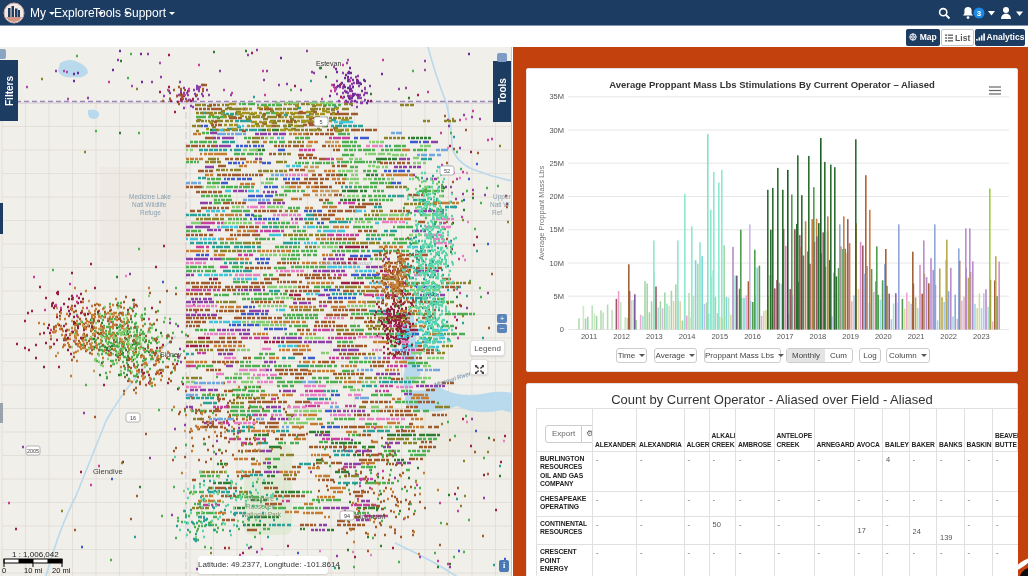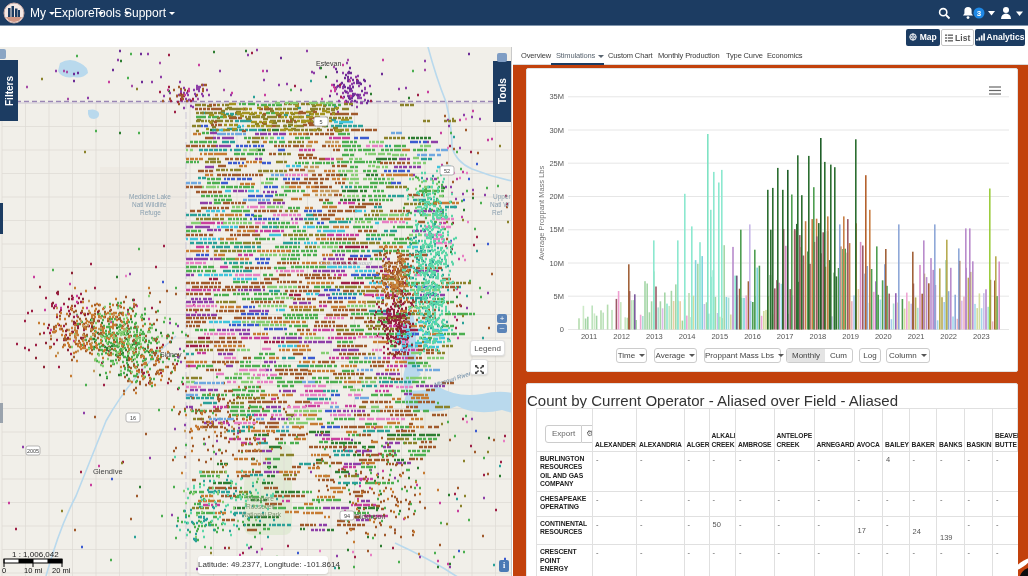--- a/index.html
+++ b/index.html
@@ -227,31 +227,23 @@
         </svg> List</div>
    <div class="btn3" style="left:462px;width:50px;background:#1c3c62;color:#fff"><svg width="9" height="8" viewBox="0 0 11 10" style="vertical-align:-1px">
           <g fill="#fff">
             <rect x="0" y="7.5" width="2" height="2"></rect>
             <rect x="3" y="5.5" width="2" height="4"></rect>
             <rect x="6" y="3" width="2" height="6.5"></rect>
             <rect x="9" y="0.5" width="2" height="9"></rect>
           </g>
         </svg> Analytics</div>
  </div>
- <div class="tabbar">
-   <span class="tab" style="left:8px">Overview</span>
-   <span class="tab" style="left:43px;color:#5a6570">Stimulations<span class="caret" style="border-top-color:#5a6570;border-left-width:3px;border-right-width:3px"></span></span>
-   <span class="tab" style="left:95px">Custom Chart</span>
-   <span class="tab" style="left:145px">Monthly Production</span>
-   <span class="tab" style="left:213px">Type Curve</span>
-   <span class="tab" style="left:254px">Economics</span>
-   <div style="position:absolute;left:38px;top:16px;width:53px;height:2px;background:#1c3c62"></div>
- </div>
 
  <div class="card" style="left:13px;top:42px;width:492px;height:304px">
+   <div style="position:absolute;left:0;top:10px;width:100%;text-align:center;font-size:9.5px;font-weight:bold;color:#333">Average Proppant Mass Lbs Stimulations By Current Operator – Aliased</div>
    <div style="position:absolute;right:16px;top:12px"><svg width="12" height="9">
           <g stroke="#666" stroke-width="1.2">
             <line x1="0" y1="1" x2="12" y2="1"></line>
             <line x1="0" y1="4.5" x2="12" y2="4.5"></line>
             <line x1="0" y1="8" x2="12" y2="8"></line>
           </g>
         </svg></div>
    <div style="position:absolute;left:0;top:18px;width:492px;height:262px">
      <svg width="492" height="262" viewBox="526 86 492 262">
           <line x1="567" y1="328.5" x2="1008" y2="328.5" stroke="#e6e6e6" stroke-width="1"></line>
@@ -525,21 +517,21 @@
      <div class="ctl" style="left:89px;width:31px">Time <span class="caret" style="border-top-color:#555;margin-left:2px"></span></div>
      <div class="ctl" style="left:127px;width:43px">Average <span class="caret" style="border-top-color:#555;margin-left:2px"></span></div>
      <div class="ctl" style="left:177px;width:77px">Proppant Mass Lbs <span class="caret" style="border-top-color:#555;margin-left:2px"></span></div>
      <div class="ctl" style="left:259px;width:67px;padding:0"><span style="display:inline-block;width:38px;background:#e4e4e4;border-radius:2px 0 0 2px">Monthly</span><span style="display:inline-block;width:27px">Cum</span></div>
      <div class="ctl" style="left:332px;width:22px">Log</div>
      <div class="ctl" style="left:359px;width:44px">Column <span class="caret" style="border-top-color:#555;margin-left:2px"></span></div>
    </div>
  </div>
 
  <div class="card" style="left:13px;top:357px;width:492px;height:220px">
-   <div style="position:absolute;left:0;top:8px;width:100%;font-size:15px;color:#333">Count by Current Operator - Aliased over Field - Aliased</div>
+   <div style="position:absolute;left:0;top:8px;width:100%;text-align:center;font-size:13px;color:#333">Count by Current Operator - Aliased over Field - Aliased</div>
    <div style="position:absolute;left:9px;top:24px;width:482px;height:196px;overflow:hidden">
      <table class="tg" style="width:484px;font-size:7.5px">
           <colgroup>
             <col style="width:56px">
             <col style="width:44px">
             <col style="width:47.5px">
             <col style="width:25px">
             <col style="width:26.5px">
             <col style="width:38.5px">
             <col style="width:40px">

